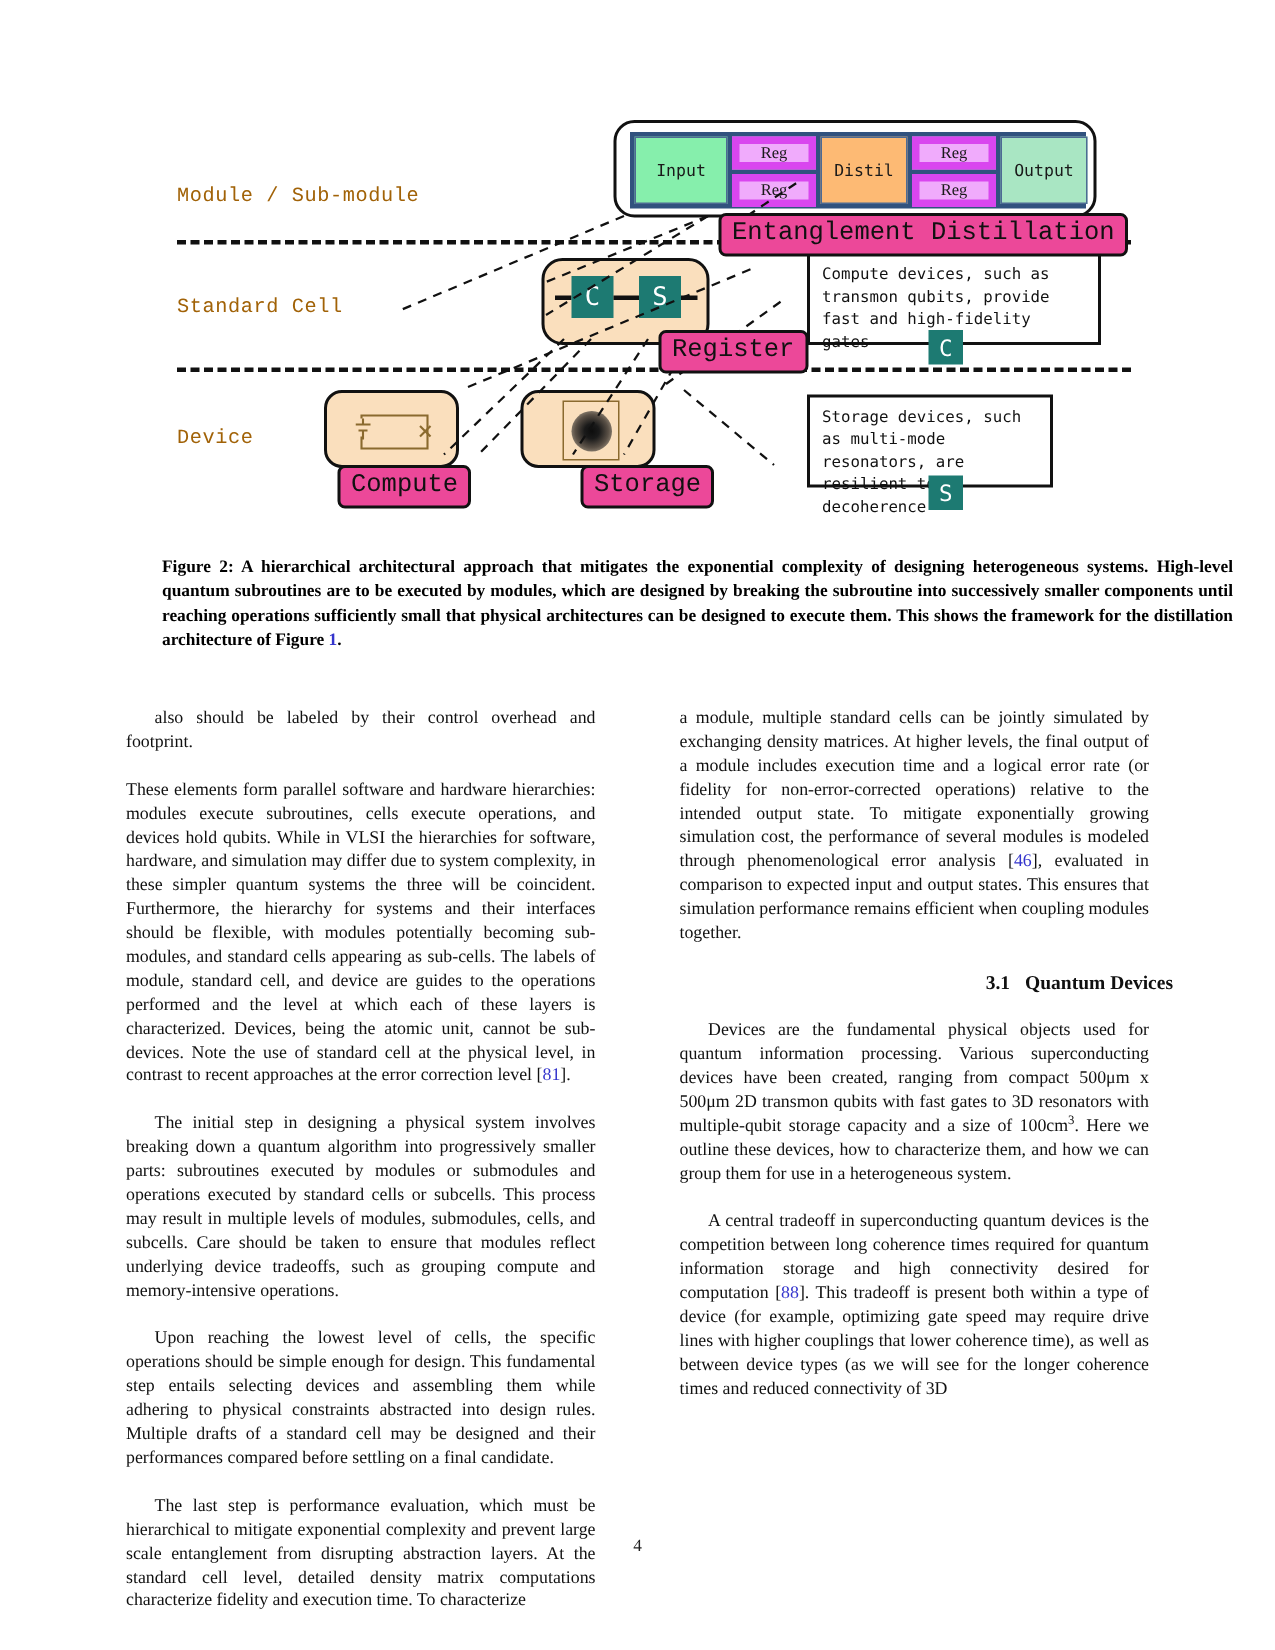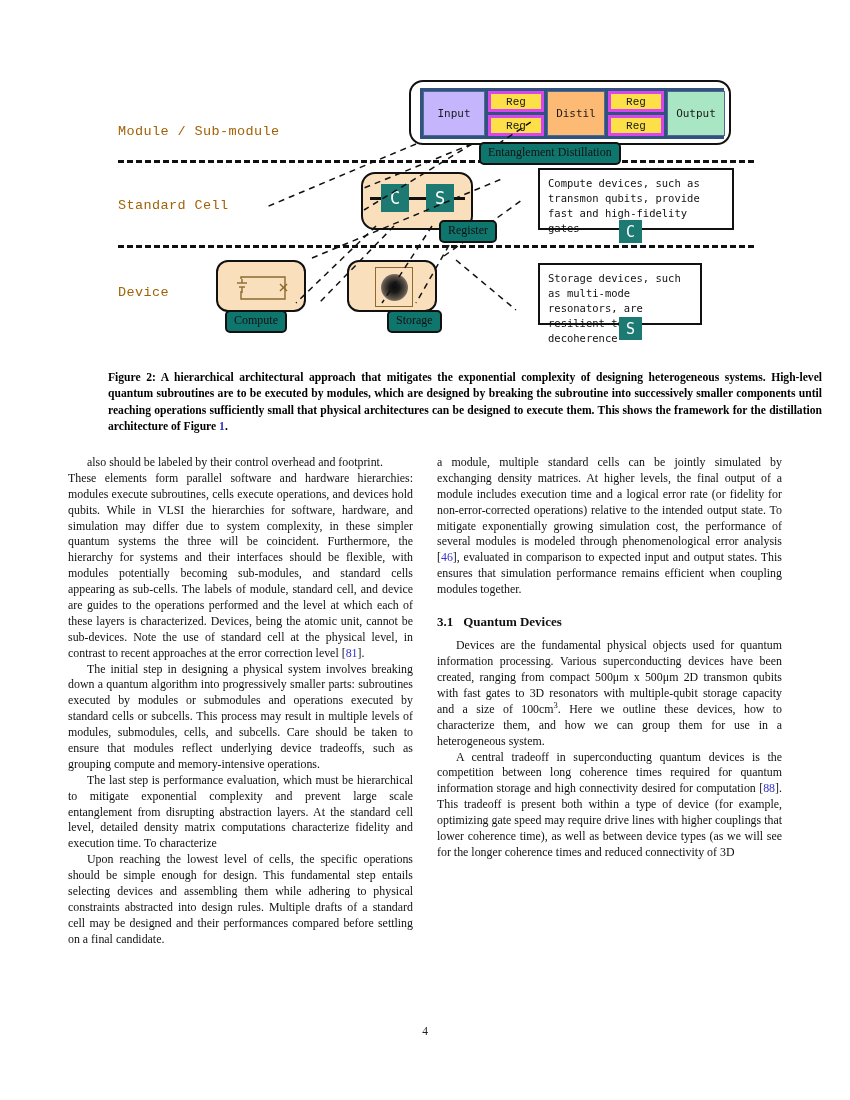--- a/index.html
+++ b/index.html
@@ -84,50 +84,50 @@
   .mod-cell {
     display: flex;
     align-items: center;
     justify-content: center;
     font-family: "DejaVu Sans Mono", "Liberation Mono", monospace;
     font-size: 11px;
     color: #1a1a1a;
     border: 1px solid #4d6a93;
     box-sizing: border-box;
   }
-  .mod-input  { background: #c4b5fd; flex: 0 0 62px; }
+  .mod-input  { background: #86efac; flex: 0 0 62px; }
   .mod-distil { background: #fdba74; flex: 0 0 58px; }
   .mod-output { background: #a9e6c3; flex: 0 0 58px; }
   .mod-regstack {
     flex: 0 0 56px;
     display: flex;
     flex-direction: column;
     gap: 3px;
   }
   .mod-reg {
     flex: 1;
-    background: #fde047;
+    background: #f0abfc;
     display: flex;
     align-items: center;
     justify-content: center;
-    font-family: Liberation Mono, monospace;
+    font-family: Liberation Serif, serif;
     font-size: 11px;
     color: #1a1a1a;
-    border: 3px solid #d946ef;
+    border: 5px solid #d946ef;
     box-sizing: border-box;
   }
 
   
   .tag {
     position: absolute;
-    background: #0f766e;
+    background: #ec4899;
     border: 2px solid #111111;
     border-radius: 5px;
-    font-family: Liberation Serif, serif;
-    font-size: 12px;
+    font-family: Liberation Mono, monospace;
+    font-size: 17px;
     color: #111111;
     padding: 2px 7px 3px 7px;
     white-space: nowrap;
     line-height: 1.15;
     box-sizing: border-box;
     z-index: 6;
   }
   #tag-entanglement { left: 415px; top: 82px; }
   #tag-register    { left: 375px; top: 160px; }
   #tag-compute     { left: 161px; top: 250px; }
@@ -281,42 +281,42 @@
     justify-content: space-between;
   }
   .col {
     width: 345px;
     font-size: 11.9px;
     line-height: 1.335;
     text-align: justify;
     color: #101010;
   }
   .col p {
-    margin: 0;
+    margin: 16px;
     text-indent: 1.6em;
     hyphens: none;
   }
   .col p.no-indent { text-indent: 0; }
   .col p.cont { text-indent: 0; }
 
   h2.section-head {
     font-size: 14.5px;
     font-weight: bold;
     margin: 17px 0 10px 0;
     text-indent: 0;
     text-align: left;
     letter-spacing: 0.1px;
   }
   h2.section-head .secnum { margin-right: 12px; }
   h3.subsection-head {
     font-size: 13px;
     font-weight: bold;
     margin: 15px 0 8px 0;
     text-indent: 0;
-    text-align: left;
+    text-align: right;
   }
   h3.subsection-head .secnum { margin-right: 10px; }
 
   sup { font-size: 0.72em; vertical-align: super; line-height: 0; }
 
   .page-number {
     position: absolute;
     left: 0;
     top: 1025px;
     width: 850px;
@@ -417,22 +417,22 @@
   <div class="caption">
     <span>Figure 2:</span><span> A hierarchical architectural approach that mitigates the exponential complexity of designing heterogeneous systems. High-level quantum subroutines are to be executed by modules, which are designed by breaking the subroutine into successively smaller components until reaching operations sufficiently small that physical architectures can be designed to execute them. This shows the framework for the distillation architecture of Figure </span><span class="cite-link">1</span><span>.</span>
   </div>
 
   <div class="columns">
 
     <div class="col">
       <p>also should be labeled by their control overhead and footprint.</p>
       <p class="no-indent"><span>These elements form parallel software and hardware hierarchies: modules execute subroutines, cells execute operations, and devices hold qubits. While in VLSI the hierarchies for software, hardware, and simulation may differ due to system complexity, in these simpler quantum systems the three will be coincident. Furthermore, the hierarchy for systems and their interfaces should be flexible, with modules potentially becoming sub-modules, and standard cells appearing as sub-cells. The labels of module, standard cell, and device are guides to the operations performed and the level at which each of these layers is characterized. Devices, being the atomic unit, cannot be sub-devices. Note the use of standard cell at the physical level, in contrast to recent approaches at the error correction level </span>[<span class="cite-link">81</span>]<span>.</span></p>
       <p>The initial step in designing a physical system involves breaking down a quantum algorithm into progressively smaller parts: subroutines executed by modules or submodules and operations executed by standard cells or subcells. This process may result in multiple levels of modules, submodules, cells, and subcells. Care should be taken to ensure that modules reflect underlying device tradeoffs, such as grouping compute and memory-intensive operations.</p>
+      <p>Upon reaching the lowest level of cells, the specific operations should be simple enough for design. This fundamental step entails selecting devices and assembling them while adhering to physical constraints abstracted into design rules. Multiple drafts of a standard cell may be designed and their performances compared before settling on a final candidate.</p>
       <p>The last step is performance evaluation, which must be hierarchical to mitigate exponential complexity and prevent large scale entanglement from disrupting abstraction layers. At the standard cell level, detailed density matrix computations characterize fidelity and execution time. To characterize</p>
-      <p>Upon reaching the lowest level of cells, the specific operations should be simple enough for design. This fundamental step entails selecting devices and assembling them while adhering to physical constraints abstracted into design rules. Multiple drafts of a standard cell may be designed and their performances compared before settling on a final candidate.</p>
     </div>
 
     <div class="col">
       <p class="cont"><span>a module, multiple standard cells can be jointly simulated by exchanging density matrices. At higher levels, the final output of a module includes execution time and a logical error rate (or fidelity for non-error-corrected operations) relative to the intended output state. To mitigate exponentially growing simulation cost, the performance of several modules is modeled through phenomenological error analysis </span>[<span class="cite-link">46</span>]<span>, evaluated in comparison to expected input and output states. This ensures that simulation performance remains efficient when coupling modules together.</span></p>
 
 
 
       <h3 class="subsection-head"><span class="secnum">3.1</span><span>Quantum Devices</span></h3>
 
       <p><span>Devices are the fundamental physical objects used for quantum information processing. Various superconducting devices have been created, ranging from compact 500μm x 500μm 2D transmon qubits with fast gates to 3D resonators with multiple-qubit storage capacity and a size of 100cm</span><sup>3</sup><span>. Here we outline these devices, how to characterize them, and how we can group them for use in a heterogeneous system.</span></p>

